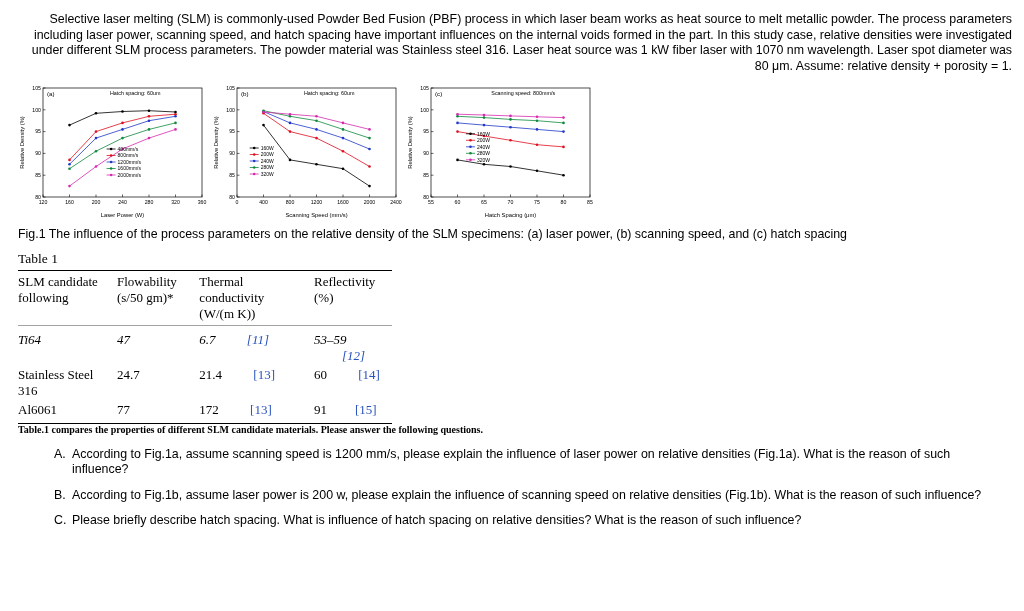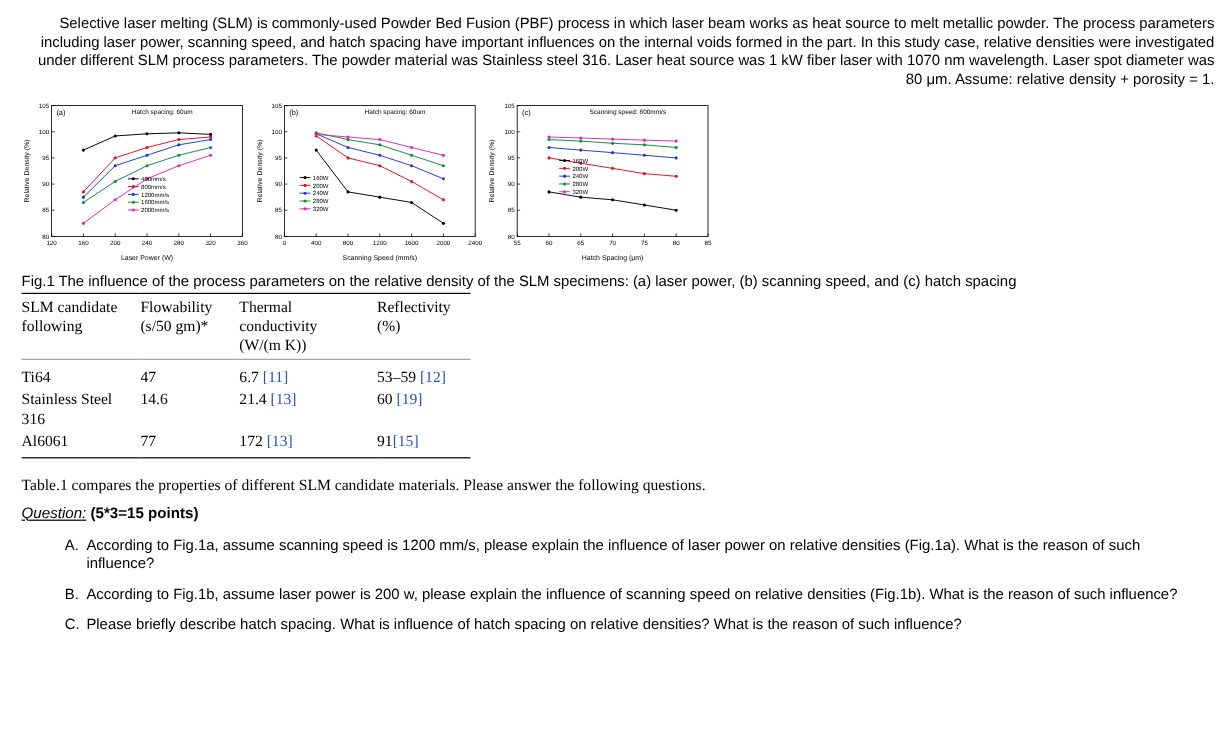--- a/index.html
+++ b/index.html
@@ -16,25 +16,25 @@
   .caption{margin-top:6px;}
   .serif{font-family:"Liberation Serif",serif;}
   .table-title{margin-top:10px;font-size:13.5px;}
   .table-sub{font-size:13px;margin-top:3px;width:372px;}
   table.props{border-collapse:collapse;margin-top:3px;width:374px;
     border-top:1.4px solid #000;border-bottom:1.4px solid #000;font-size:13px;
     font-family:"Liberation Serif",serif;}
   table.props thead tr{border-bottom:1px solid #a3a3a3;}
   table.props th{font-weight:normal;text-align:left;vertical-align:top;padding:3px 6px 3px 0;}
   table.props td{text-align:left;vertical-align:top;padding:1.5px 6px 1.5px 0;}
-  table.props tbody tr:first-child td{padding-top:6px;}
+  table.props tbody tr:first-child td{padding-top:6px;font-style:italic;}
   table.props tbody tr:last-child td{padding-bottom:5px;}
   .col-0{width:102px;} .col-1{width:80px;} .col-2{width:118px;} .col-3{width:74px;}
-  .ref{color:#2a52be;}
-  .note{font-size:13px;margin-top:14px;}
+  .ref{color:#2a52be;margin-left:28px;}
+  .note{font-size:10px;font-weight:bold;}
   .qline{margin-top:9px;font-size:12.6px;}
   .qlabel{font-style:italic;text-decoration:underline;}
   .qpoints{font-weight:bold;}
   .qlist{margin-top:12px;}
   .qitem{display:flex;margin:0 0 10px 36px;}
   .qletter{width:18px;flex:none;}
   .qtext{max-width:938px;line-height:1.25;}
   svg text{font-family:"Liberation Sans",sans-serif;fill:#000;}
 </style>
 </head>
@@ -277,20 +277,21 @@
           <circle cx="64.5" cy="74.3" r="1.3" fill="#0f8a3c"></circle>
           <text x="71" y="76.1" font-size="5">280W</text>
           <line x1="60" y1="80.8" x2="69" y2="80.8" stroke="#d62bb0" stroke-width="0.8"></line>
           <circle cx="64.5" cy="80.8" r="1.3" fill="#d62bb0"></circle>
           <text x="71" y="82.6" font-size="5">320W</text>
         </svg></div>
   </div>
 
   <div class="caption">Fig.1 The influence of the process parameters on the relative density of the SLM specimens: (a) laser power, (b) scanning speed, and (c) hatch spacing</div>
 
+  <div class="serif table-title">Table 1</div>
 
   <table class="props">
     <thead>
       <tr>
           <th class="col-0">
             <div>SLM candidate</div>
             <div>following</div>
           </th>
           <th class="col-1">
             <div>Flowability</div>
@@ -308,40 +309,35 @@
     </thead>
     <tbody>
         <tr>
           <td class="col-0">Ti64</td>
           <td class="col-1">47</td>
           <td class="col-2"><span>6.7 </span><span class="ref">[11]</span></td>
           <td class="col-3"><span>53–59 </span><span class="ref">[12]</span></td>
         </tr>
         <tr>
           <td class="col-0">Stainless Steel 316</td>
-          <td class="col-1">14.6</td>
+          <td class="col-1">24.7</td>
           <td class="col-2"><span>21.4 </span><span class="ref">[13]</span></td>
-          <td class="col-3"><span>60 </span><span class="ref">[19]</span></td>
+          <td class="col-3"><span>60 </span><span class="ref">[14]</span></td>
         </tr>
         <tr>
           <td class="col-0">Al6061</td>
           <td class="col-1">77</td>
           <td class="col-2"><span>172 </span><span class="ref">[13]</span></td>
           <td class="col-3"><span>91</span><span class="ref">[15]</span></td>
         </tr>
       </tbody>
   </table>
 
   <div class="serif note">Table.1 compares the properties of different SLM candidate materials. Please answer the following questions.</div>
 
-  <div class="qline">
-    <span class="qlabel">Question:</span>
-    <span> </span>
-    <span class="qpoints">(5*3=15 points)</span>
-  </div>
 
   <div class="qlist">
       <div class="qitem">
         <div class="qletter">A.</div>
         <div class="qtext">According to Fig.1a, assume scanning speed is 1200 mm/s, please explain the influence of laser power on relative densities (Fig.1a). What is the reason of such influence?</div>
       </div>
       <div class="qitem">
         <div class="qletter">B.</div>
         <div class="qtext">According to Fig.1b, assume laser power is 200 w, please explain the influence of scanning speed on relative densities (Fig.1b). What is the reason of such influence?</div>
       </div>

